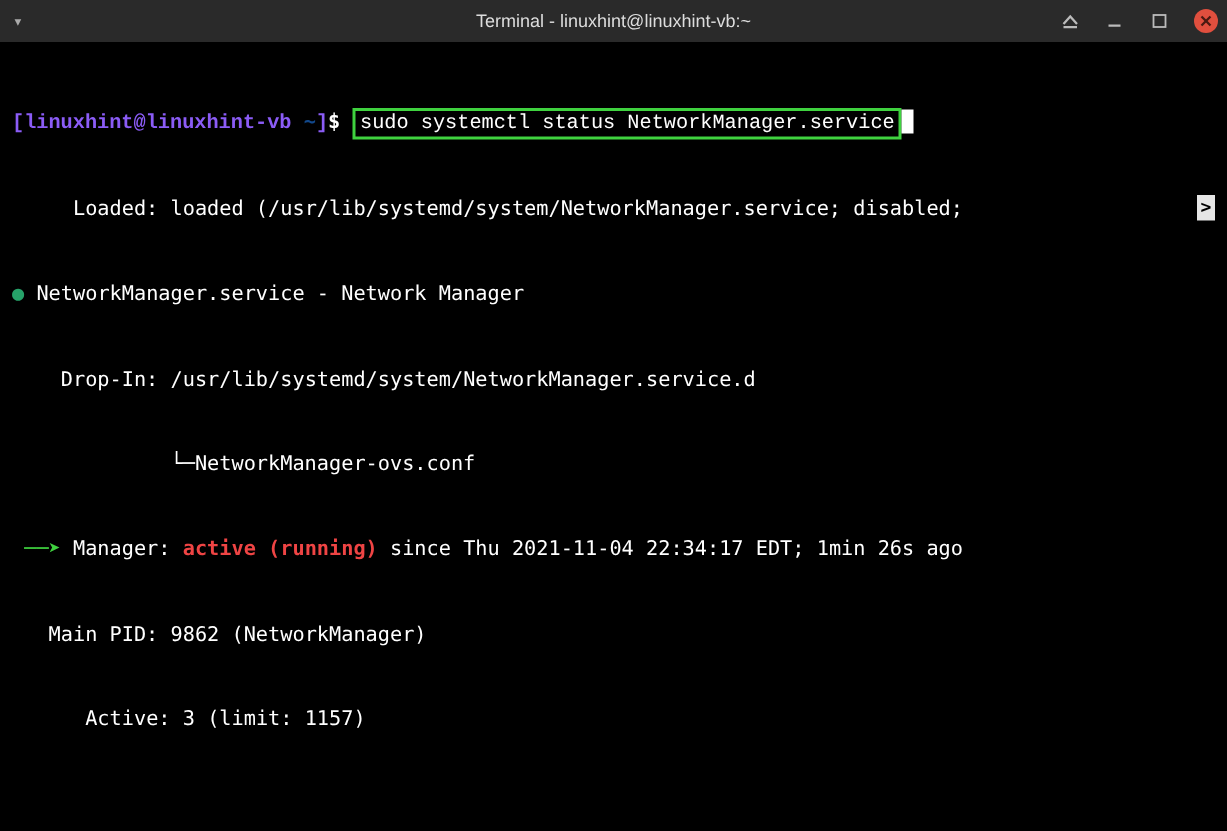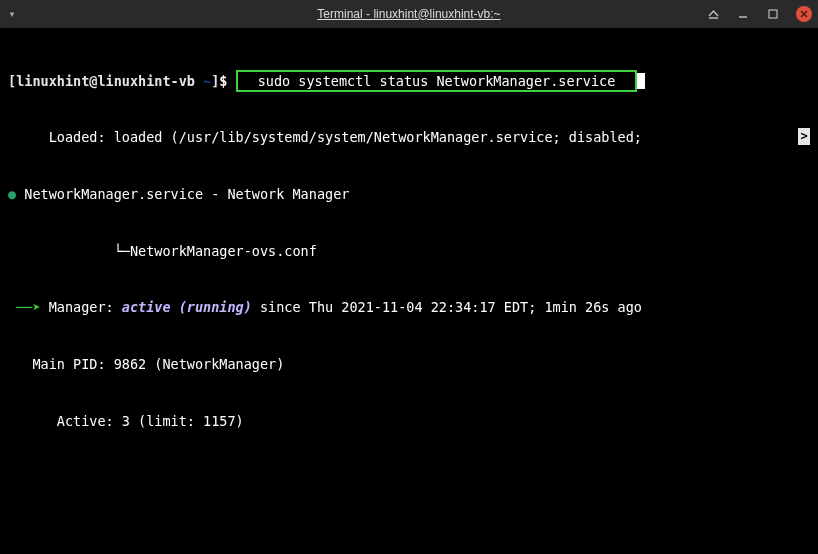--- a/index.html
+++ b/index.html
@@ -35,21 +35,20 @@
       align-items: center;
       justify-content: center;
       font-size: 9px;
       color: #aaa;
     }
     .titlebar-title {
       position: absolute;
       left: 50%;
       transform: translateX(-50%);
       color: #ddd;
-      text-decoration: underline;
     }
     .titlebar-right {
       margin-left: auto;
       display: flex;
       align-items: center;
       gap: 16px;
     }
     .win-btn {
       width: 14px;
       height: 14px;
@@ -70,36 +69,37 @@
       color: #4a1a12;
       font-size: 10px;
       font-weight: bold;
     }
     .terminal {
       padding: 6px 8px;
       color: #fff;
       white-space: pre;
       position: relative;
     }
-    .prompt-user { color: #e5e5e5; font-weight: bold; }
+    .prompt-user { color: #8b5cf6; font-weight: bold; font-family: Liberation Mono, monospace; }
     .prompt-tilde { color: #12488b; font-weight: bold; }
     .prompt-dollar { color: #fff; font-weight: bold; }
     .command-highlight {
       border: 2px solid #3fd23f;
-      padding: 1px 20px;
+      padding: 1px 3px;
+      font-family: Liberation Mono, monospace;
     }
     .cursor {
       display: inline-block;
       width: 8px;
       height: 16px;
       background: #fff;
       vertical-align: text-bottom;
     }
     .bullet { color: #26a269; }
-    .active-val { color: #c4b5fd; font-weight: bold; font-style: italic; }
+    .active-val { color: #ef4444; font-weight: bold; }
     .arrow { color: #3fd23f; font-weight: bold; }
     .scroll-ind {
       position: absolute;
       right: 8px;
       background: #e6e6e6;
       color: #000;
       padding: 0 2px;
       font-weight: bold;
       font-size: 12px;
       width: 12px;
@@ -139,20 +139,21 @@
           <line x1="7" y1="1" x2="1" y2="7" stroke="#4a1a12" stroke-width="1.5"></line>
         </svg>
     </div>
   </div>
 </div>
 
 <div class="terminal">
   <div><span class="prompt-user">[linuxhint@linuxhint-vb</span> <span class="prompt-tilde">~</span><span class="prompt-user">]</span><span class="prompt-dollar">$</span> <span class="command-highlight">sudo systemctl status NetworkManager.service</span><span class="cursor"></span></div>
   <div class="line"><span class="line-content">     <span>Loaded:</span> <span>loaded (/usr/lib/systemd/system/NetworkManager.service; disabled; </span></span><span class="scroll-ind">&gt;</span></div>
   <div class="line"><span class="line-content"><span class="bullet">●</span> <span>NetworkManager.service - Network Manager</span></span></div>
+  <div class="line"><span class="line-content">    <span>Drop-In:</span> <span>/usr/lib/systemd/system/NetworkManager.service.d</span></span></div>
   <div class="line"><span class="line-content">             <span>└─NetworkManager-ovs.conf</span></span></div>
   <div class="line"><span class="line-content"><span class="arrow"> ──➤ </span><span>Manager:</span> <span class="active-val">active (running)</span><span> since Thu 2021-11-04 22:34:17 EDT; 1min 26s ago</span></span></div>
   <div class="line"><span class="line-content">   <span>Main PID:</span> <span>9862 (NetworkManager)</span></span></div>
   <div class="line"><span class="line-content">      <span>Active:</span> <span>3 (limit: 1157)</span></span></div>
   
   
   
   
   
   

